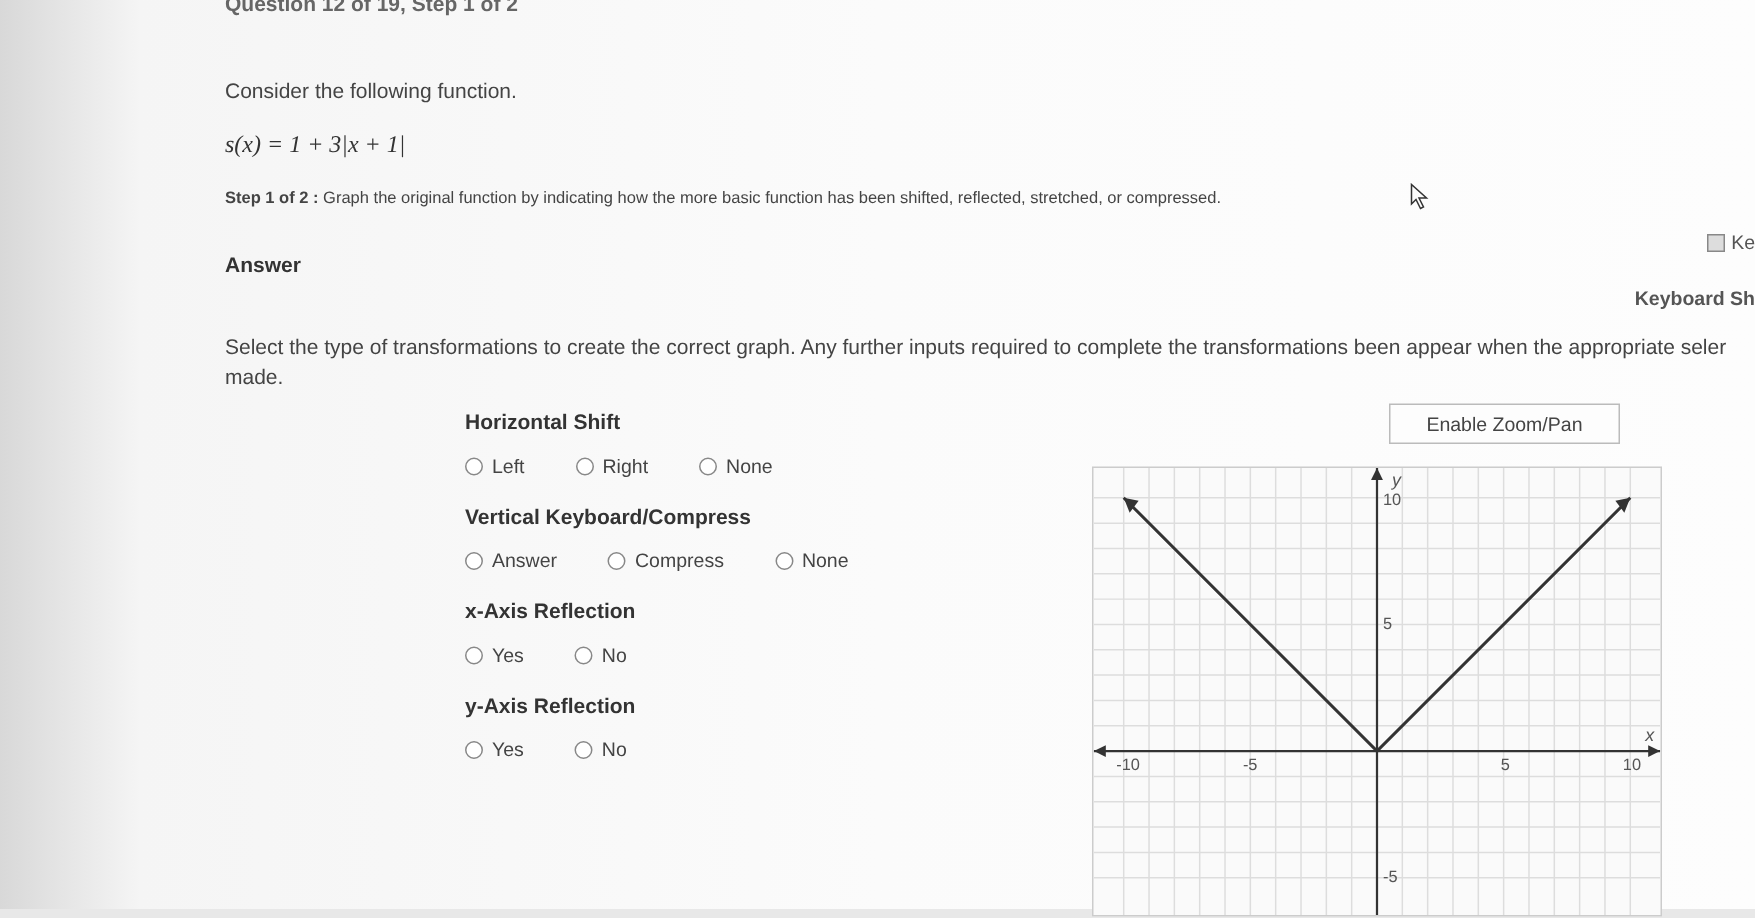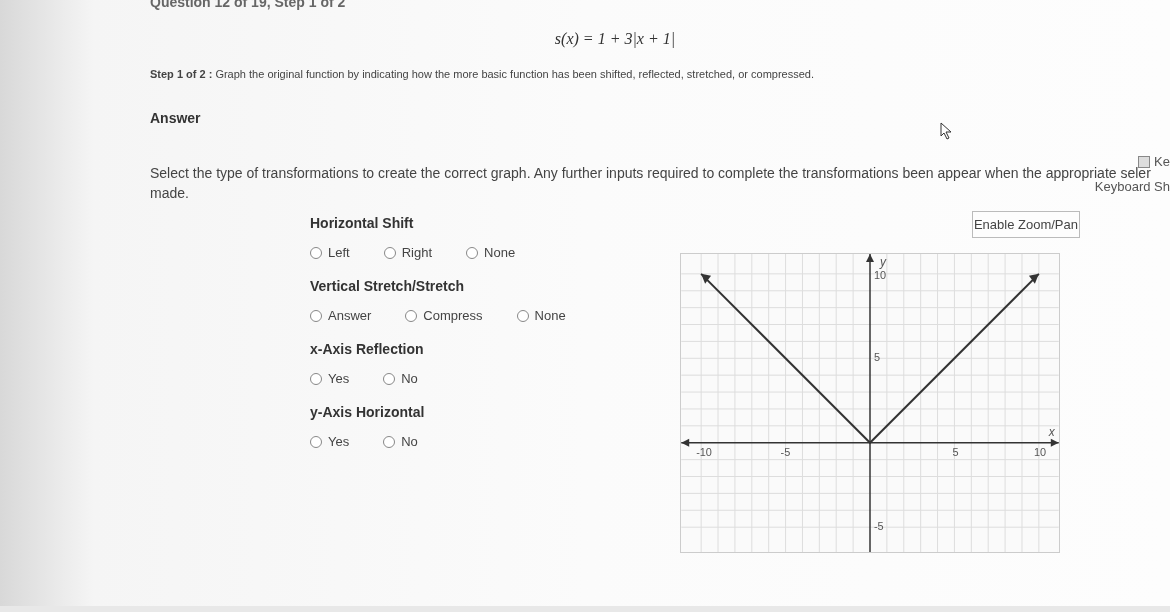--- a/index.html
+++ b/index.html
@@ -24,21 +24,21 @@
     font-weight: 600;
     padding-top: 0;
     margin-top: -6px;
   }
   .instruction {
     font-size: 14px;
     color: #444;
     margin-top: 42px;
   }
   .function {
-    text-align: center;
+    text-align: left;
     font-family: "Times New Roman", serif;
     font-size: 16px;
     color: #333;
     margin: 20px 0 20px 0;
     padding-right: 90px;
     font-style: italic;
   }
   .step {
     font-size: 11px;
     color: #444;
@@ -66,30 +66,31 @@
   .right-links {
     position: absolute;
     right: 0;
     top: 160px;
     text-align: left;
     font-size: 13px;
     color: #555;
   }
   .right-links .ke { display:flex; align-items:center; gap:4px; justify-content:flex-end;}
   .ke-icon { width:12px; height:12px; border:1px solid #888; background:#ddd; display:inline-block;}
-  .right-links .ks { margin-top: 10px; }
+  .right-links .ks { margin-top: 22px; font-weight: bold; }
   .select-text {
     font-size: 14px;
     color: #444;
     margin-top: 38px;
     line-height: 1.4;
   }
   .content-row {
     display: flex;
     margin-top: 8px;
+    gap: 48px;
   }
   .options-col {
     padding-left: 160px;
     width: 520px;
   }
   .group-label {
     font-size: 14px;
     font-weight: 600;
     color: #333;
     margin-top: 18px;
@@ -119,21 +120,21 @@
   .graph-col {
     flex: 1;
     position: relative;
   }
   .zoom-btn {
     position: absolute;
     right: 90px;
     top: 0;
     border: 1px solid #bbb;
     background: #fdfdfd;
-    padding: 5px 1px;
+    padding: 5px 24px;
     font-size: 13px;
     color: #444;
     cursor: pointer;
   }
   .graph-box {
     position: absolute;
     left: 10px;
     top: 42px;
     width: 380px;
     height: 300px;
@@ -146,20 +147,21 @@
   .v-line { stroke: #333; stroke-width: 2; fill: none; }
   .tick-label { font-size: 11px; fill: #555; font-family: Arial; }
   .axis-label { font-size: 12px; fill: #555; font-style: italic; }
 </style>
 </head>
 <body>
 
 <div class="page">
   <div class="question-header">Question 12 of 19, Step 1 of 2</div>
 
+  <div class="instruction">Consider the following function.</div>
 
   <div class="function">s(x) = 1 + 3|x + 1|</div>
 
   <div class="step">
     <b>Step 1 of 2 :</b><span> Graph the original function by indicating how the more basic function has been shifted, reflected, stretched, or compressed.</span>
   </div>
 
   <span class="cursor">
     <svg width="14" height="18" viewBox="0 0 14 18">
         <path d="M1 1 L1 14 L4 11 L7 17 L9 16 L6 10 L11 10 Z" fill="none" stroke="#333" stroke-width="1"></path>
@@ -192,21 +194,21 @@
         <div class="radio-item">
             <span class="radio-circle"></span>
             <span>Right</span>
           </div>
         <div class="radio-item">
             <span class="radio-circle"></span>
             <span>None</span>
           </div>
       </div>
 
-      <div class="group-label">Vertical Stretch/Stretch</div>
+      <div class="group-label">Vertical Keyboard/Compress</div>
       <div class="radio-row">
         <div class="radio-item">
             <span class="radio-circle"></span>
             <span>Answer</span>
           </div>
         <div class="radio-item">
             <span class="radio-circle"></span>
             <span>Compress</span>
           </div>
         <div class="radio-item">
@@ -220,21 +222,21 @@
         <div class="radio-item">
             <span class="radio-circle"></span>
             <span>Yes</span>
           </div>
         <div class="radio-item">
             <span class="radio-circle"></span>
             <span>No</span>
           </div>
       </div>
 
-      <div class="group-label">y-Axis Horizontal</div>
+      <div class="group-label">y-Axis Reflection</div>
       <div class="radio-row">
         <div class="radio-item">
             <span class="radio-circle"></span>
             <span>Yes</span>
           </div>
         <div class="radio-item">
             <span class="radio-circle"></span>
             <span>No</span>
           </div>
       </div>

